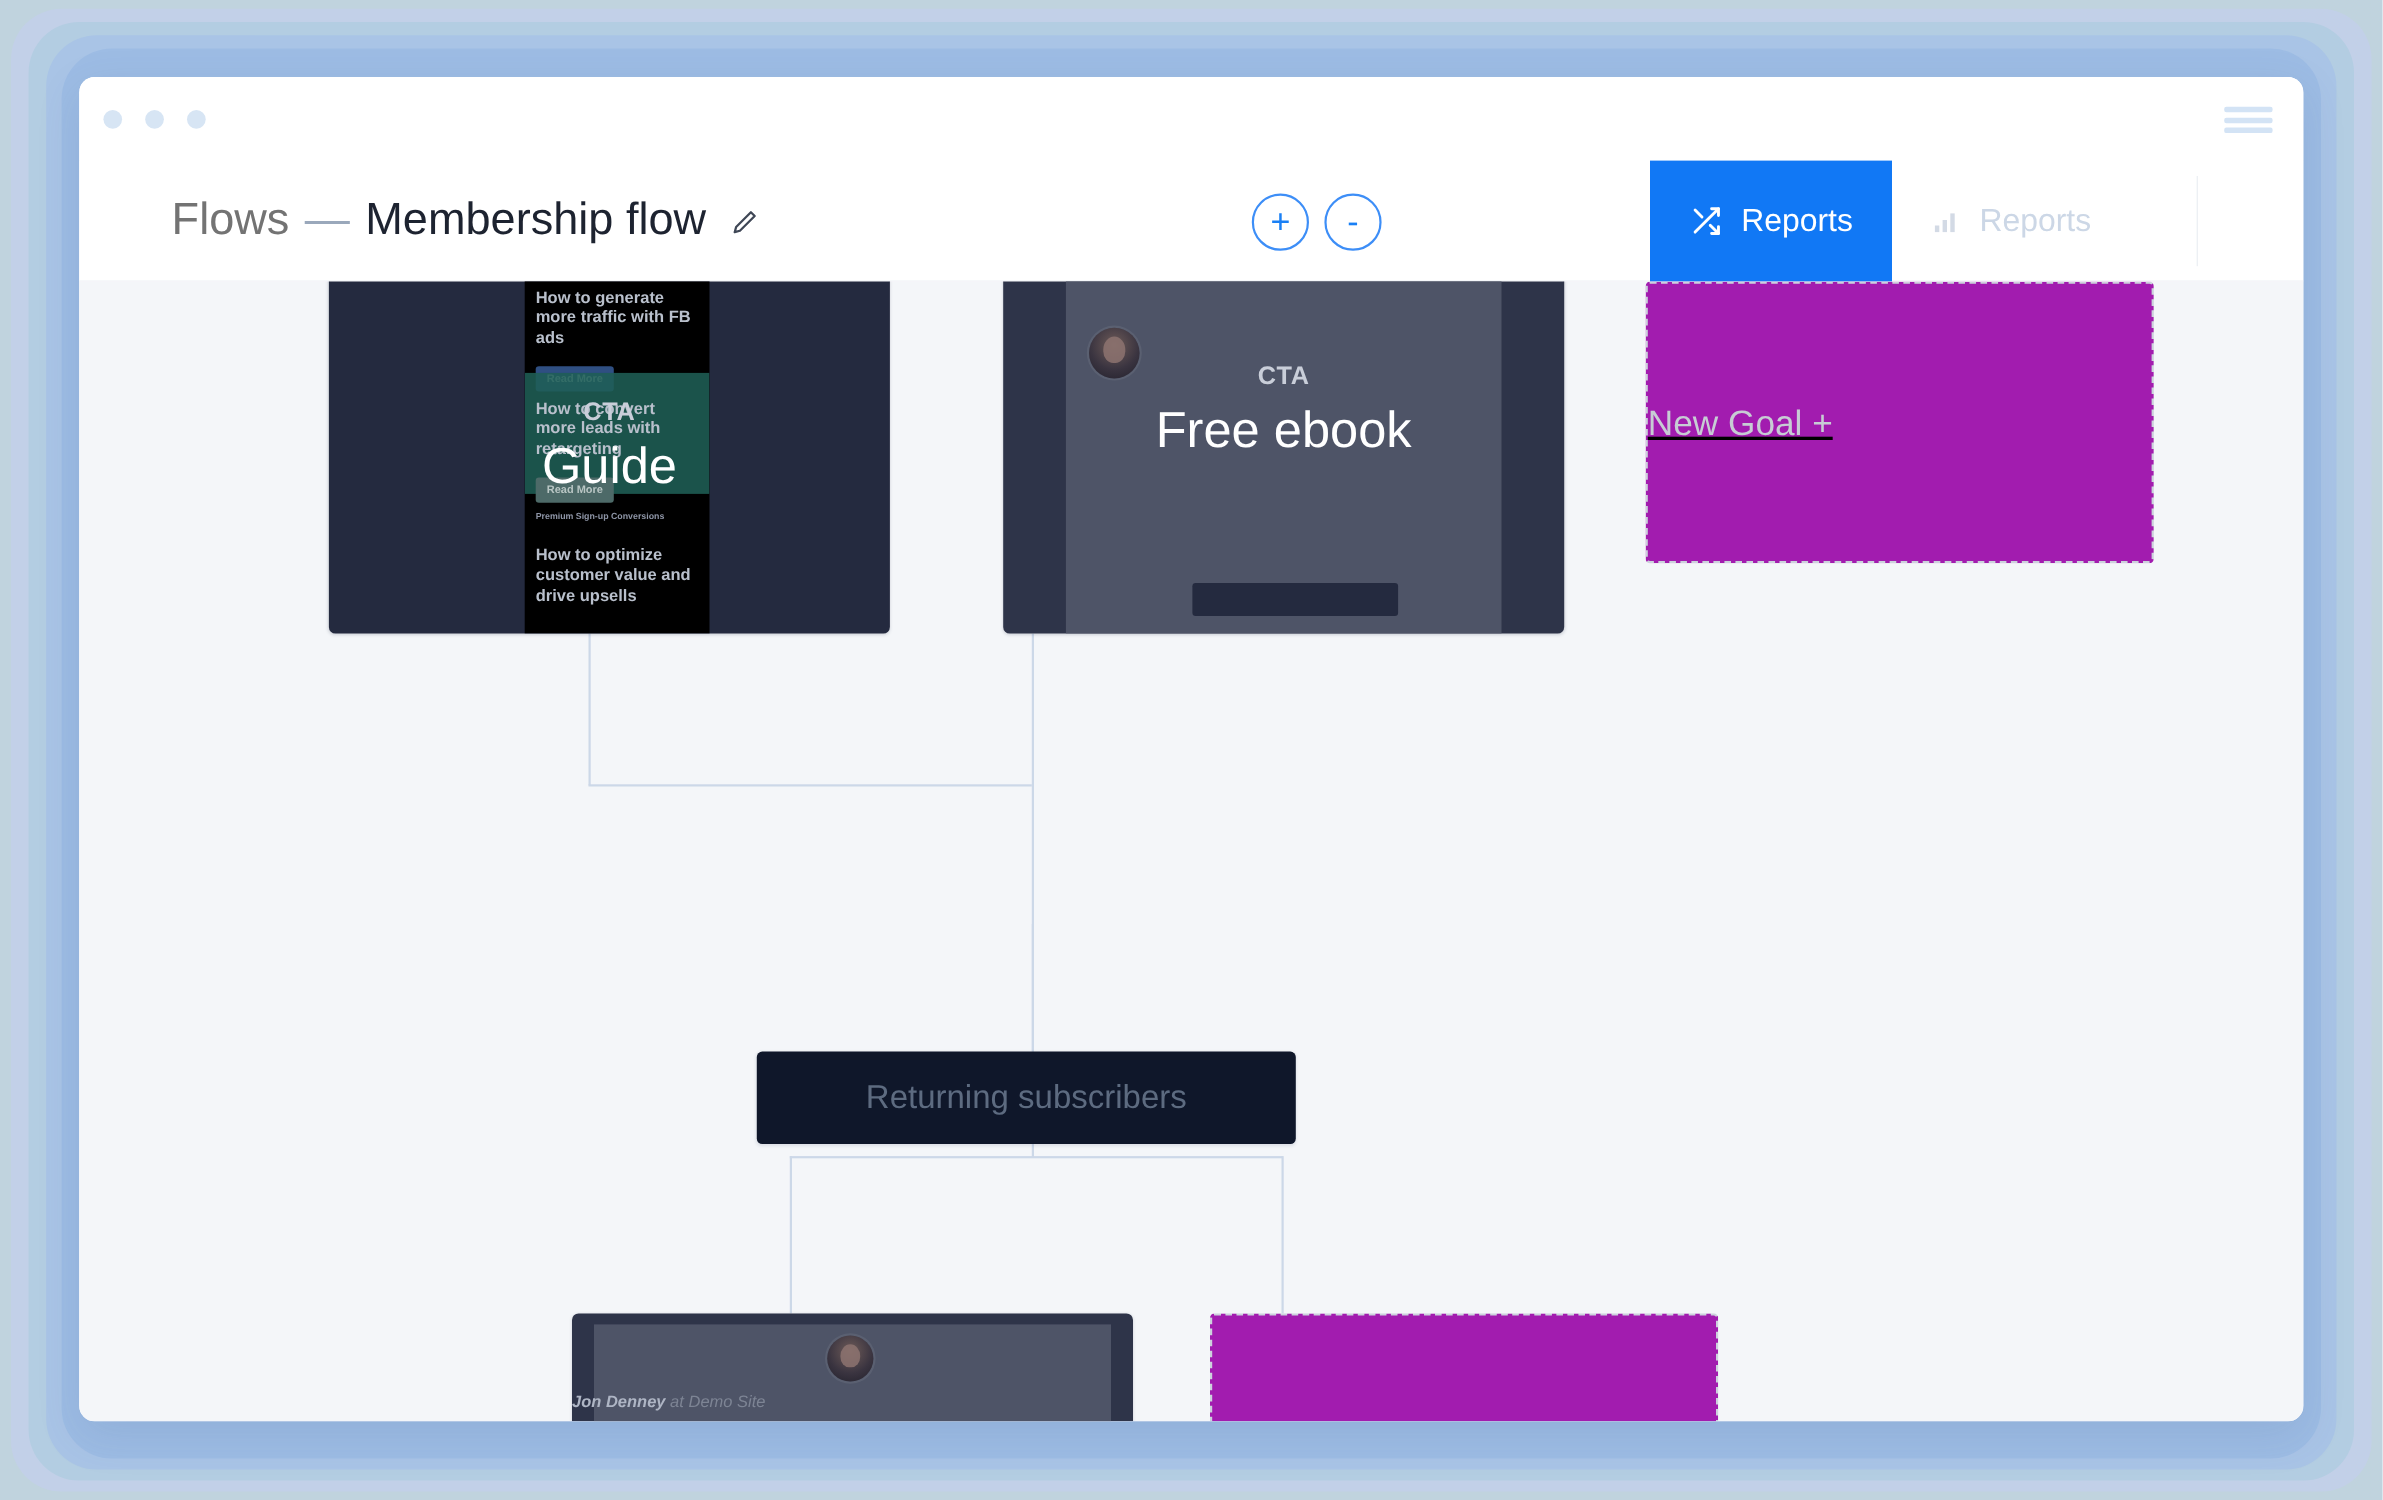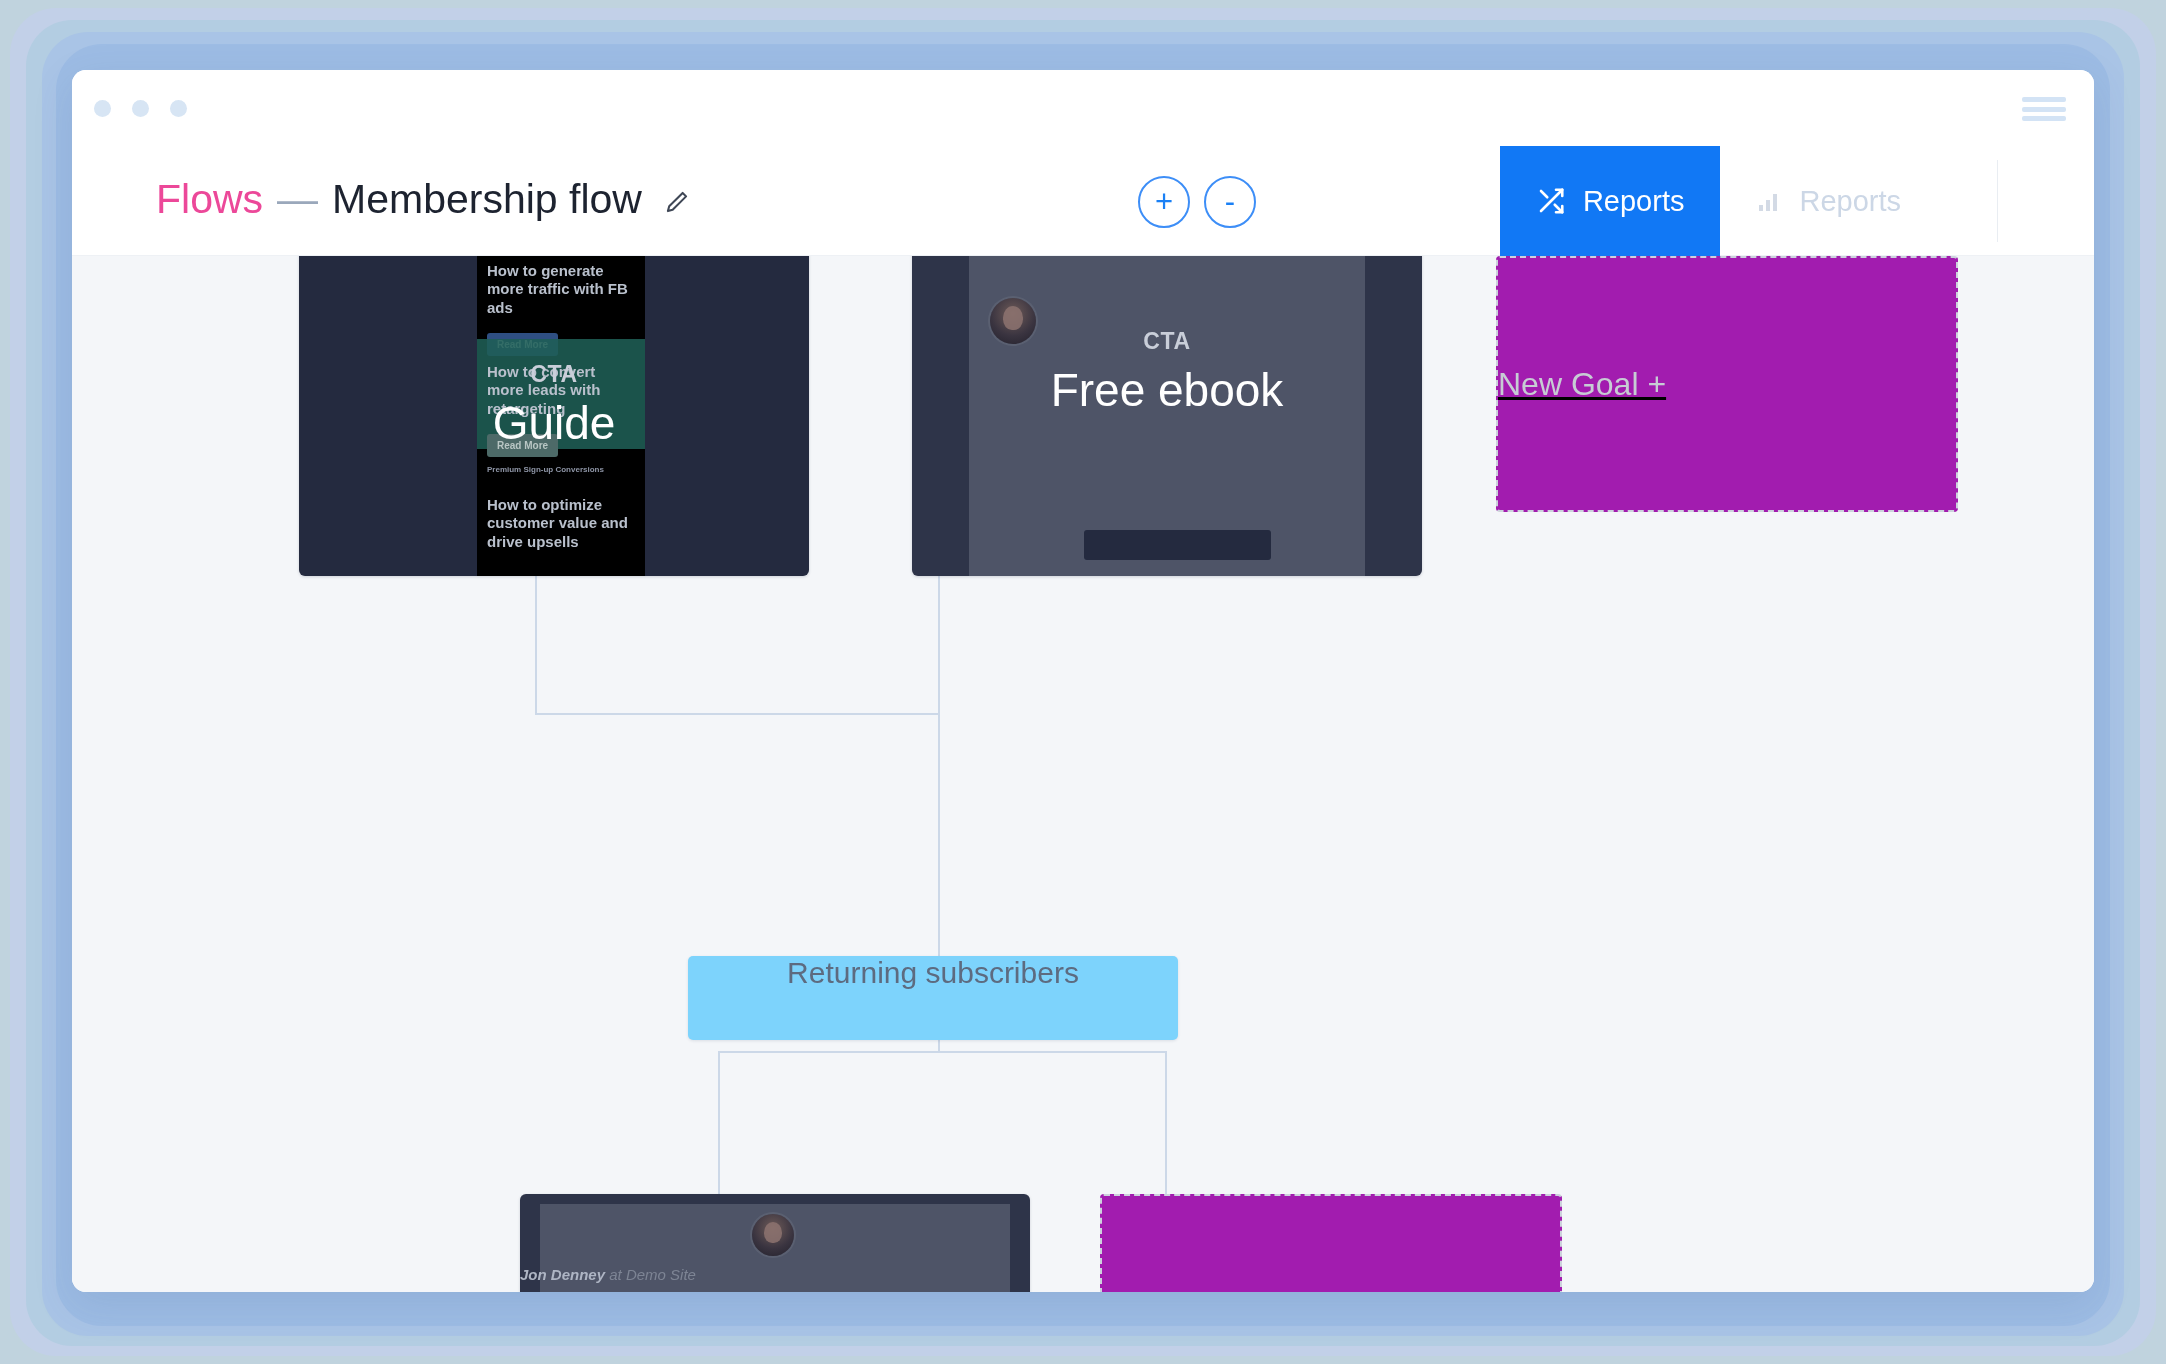--- a/index.html
+++ b/index.html
@@ -74,21 +74,21 @@
     position: absolute;
     left: 84px;
     top: 30px;
     font-size: 41px;
     font-weight: 400;
     color: #1d2330;
     white-space: nowrap;
     display: flex;
     align-items: center;
   }
-  .page-title .crumb { color: #ec4899; margin-right: 14px; }
+  .page-title .crumb { color: #737373; margin-right: 14px; }
   .page-title .dash   { color: #9aa8bb; margin-right: 14px; }
   .pencil-icon {
     margin-left: 22px;
     width: 26px; height: 26px;
     display: inline-block;
     cursor: pointer;
     position: relative;
     top: 2px;
   }
   .pencil-icon svg { display: block; }
@@ -280,24 +280,24 @@
     text-decoration: underline;
   }
   .goal-placeholder span {
     font-size: 32px;
     color: #c7ccd4;
   }
 
   
   .flow-node {
     position: absolute;
-    background: #7dd3fc;
+    background: #0f172a;
     border-radius: 5px;
     display: flex;
-    align-items: flex-start;
+    align-items: center;
     justify-content: center;
     box-shadow: 0 1px 3px rgba(45,60,90,0.12);
     cursor: pointer;
   }
   .flow-node span {
     font-size: 30px;
     color: #5d6b80;
   }
 </style>
 </head>

